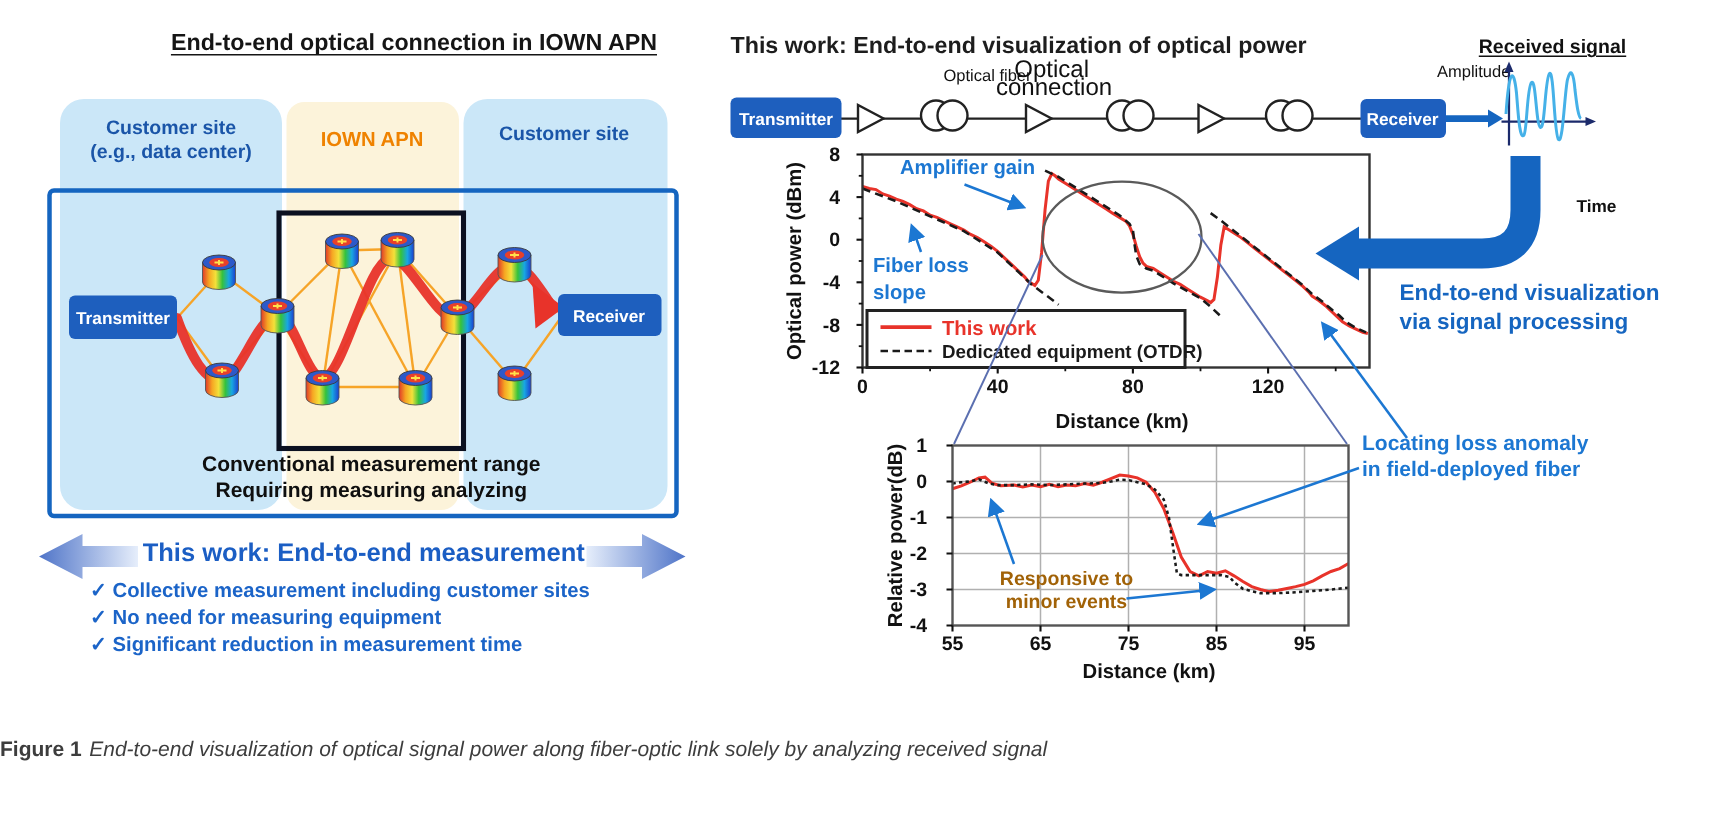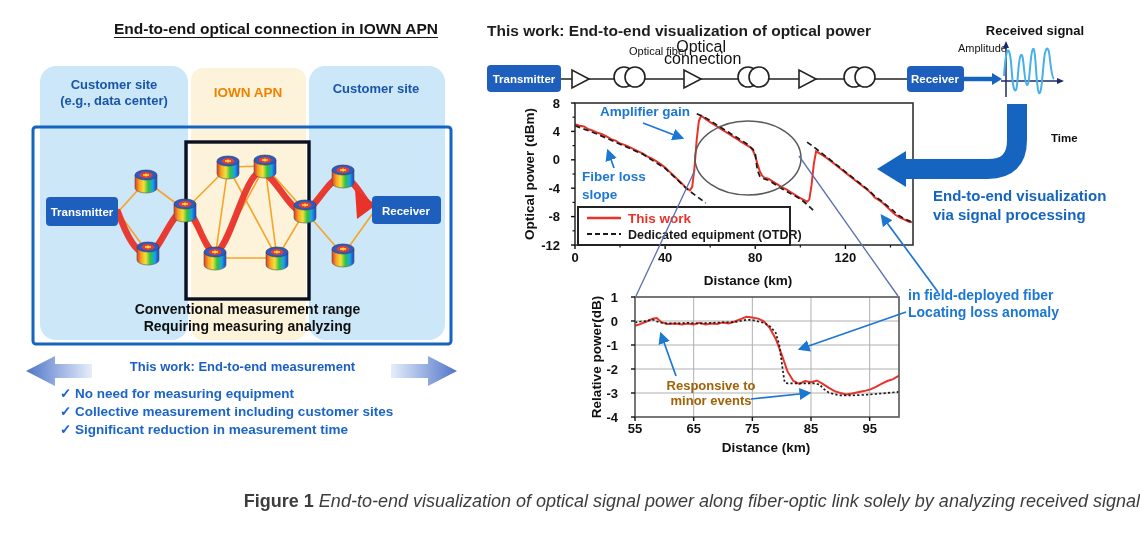--- a/index.html
+++ b/index.html
@@ -13,32 +13,32 @@
   .hdr{font-size:13px;font-weight:bold;fill:#1a55a8;text-anchor:middle;}
   .boxlab{font-size:11.5px;font-weight:600;fill:#fff;text-anchor:middle;}
   .ann{font-size:13.5px;font-weight:bold;fill:#1c77d2;}
   #t1{left:18px;top:20px;width:420px;text-align:right;font-size:15.5px;font-weight:bold;color:#151515;
       text-decoration:underline;text-underline-offset:3px;}
   #t2{left:487px;top:22px;font-size:15.5px;font-weight:bold;color:#1d1d1d;
       text-underline-offset:3px;}
   #lbl-fiber{left:584px;top:45px;font-size:11px;color:#111;margin-left:45px;}
   #lbl-amp{left:664px;top:41px;width:62px;text-align:right;font-size:16px;line-height:12px;color:#111;}
   #rs-title{left:973px;top:23px;width:124px;text-align:center;font-size:13px;font-weight:bold;color:#111;
-      text-underline-offset:2px;}
+      text-decoration:underline;text-underline-offset:2px;}
   #rs-amplitude{left:958px;top:42px;font-size:11px;color:#111;}
   #rs-time{left:1051px;top:86px;font-size:11.5px;font-weight:600;color:#111;margin-top:46px;}
   #conventional{left:95px;top:301px;width:305px;text-align:center;font-size:14px;font-weight:bold;
       color:#0f0f0f;line-height:16.5px;}
-  #thiswork{left:90px;top:359px;width:305px;text-align:center;font-size:13px;font-weight:bold;color:#1b5ec4;}
+  #thiswork{left:90px;top:359px;width:305px;text-align:center;font-size:17px;font-weight:bold;color:#1b5ec4;}
   #checklist{left:60px;top:385px;width:410px;font-size:13.5px;font-weight:bold;color:#1b64c8;line-height:18px;}
   #viz-text{left:933px;top:186px;width:215px;font-size:15px;font-weight:bold;color:#1565c0;line-height:19px;}
   #locating{left:908px;top:287px;width:205px;font-size:14px;font-weight:bold;color:#1c77d2;line-height:17px;}
   #responsive{left:656px;top:378px;width:110px;text-align:center;font-size:13px;font-weight:bold;
       color:#a16207;line-height:15px;}
-  #caption{left:0;top:491px;width:1140px;text-align:right;font-size:18px;color:#3d3d3d;}
+  #caption{left:0;top:491px;width:1140px;text-align:left;font-size:14px;color:#3d3d3d;}
   #caption .it{font-style:italic;margin-left:5px;}
   #caption .fb{font-weight:bold;}
 </style>
 </head>
 <body>
 
 <div id="stage">
 
   <div id="t1" class="abs">End-to-end optical connection in IOWN APN</div>
 
@@ -131,22 +131,22 @@
     <polygon points="26,371 55,356 55,364 92,364 92,378 55,378 55,386" fill="url(#arrL)"></polygon>
     <polygon points="457,371 428,356 428,364 391,364 391,378 428,378 428,386" fill="url(#arrR)"></polygon>
   </svg>
 
   <div id="conventional" class="abs">
     <div>Conventional measurement range</div>
     <div>Requiring measuring analyzing</div>
   </div>
   <div id="thiswork" class="abs">This work: End-to-end measurement</div>
   <div id="checklist" class="abs">
+    <div>✓ Collective measurement including customer sites</div>
     <div>✓ No need for measuring equipment</div>
-    <div>✓ Collective measurement including customer sites</div>
     <div>✓ Significant reduction in measurement time</div>
   </div>
 
   <div id="t2" class="abs">This work: End-to-end visualization of optical power</div>
   <div id="lbl-fiber" class="abs">Optical fiber</div>
   <div id="lbl-amp" class="abs">
     <div>Optical</div>
     <div>connection</div>
   </div>
   <div id="rs-title" class="abs">Received signal</div>
@@ -305,22 +305,22 @@
         <line x1="751" y1="399" x2="809" y2="393" marker-end="url(#ah)"></line>
       </g>
     </g>
   </svg>
 
   <div id="viz-text" class="abs">
     <div>End-to-end visualization</div>
     <div>via signal processing</div>
   </div>
   <div id="locating" class="abs">
+    <div>Locating loss anomaly</div>
     <div>in field-deployed fiber</div>
-    <div>Locating loss anomaly</div>
   </div>
   <div id="responsive" class="abs">
     <div>Responsive to</div>
     <div>minor events</div>
   </div>
 
   <div id="caption" class="abs">
     <span class="fb">Figure 1</span><span class="it">End-to-end visualization of optical signal power along fiber-optic link solely by analyzing received signal</span>
   </div>
 </div>

